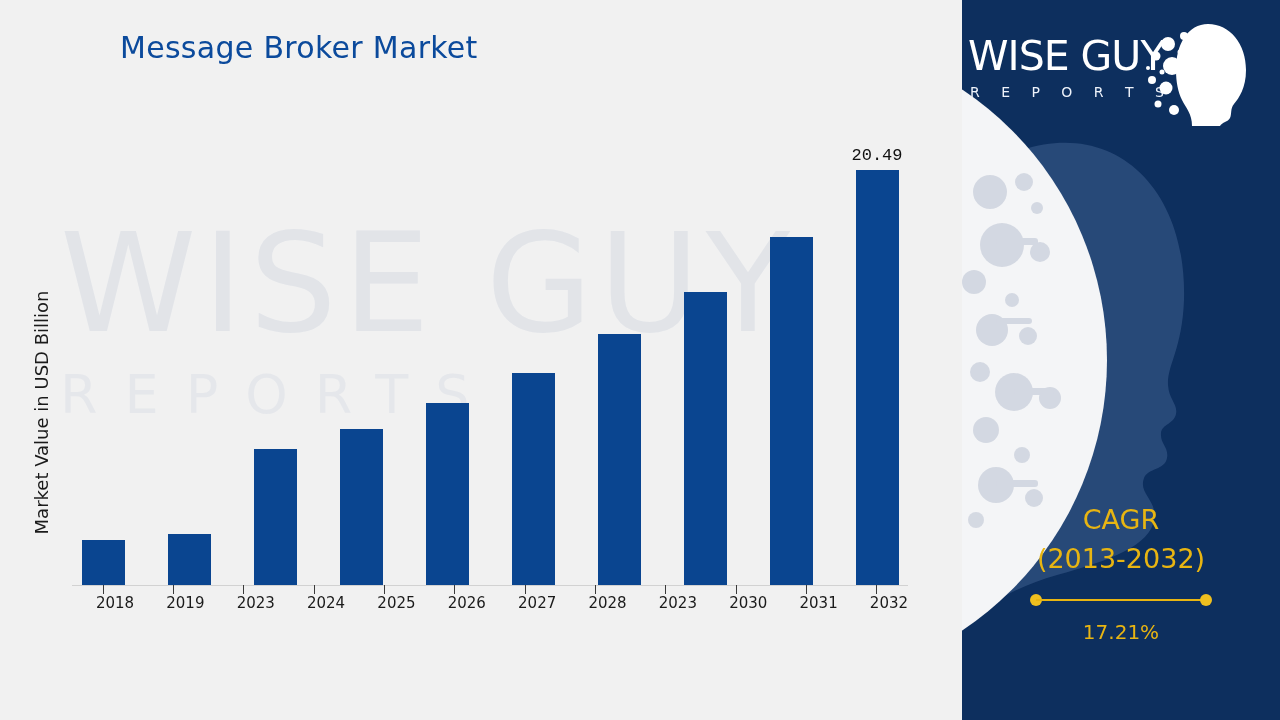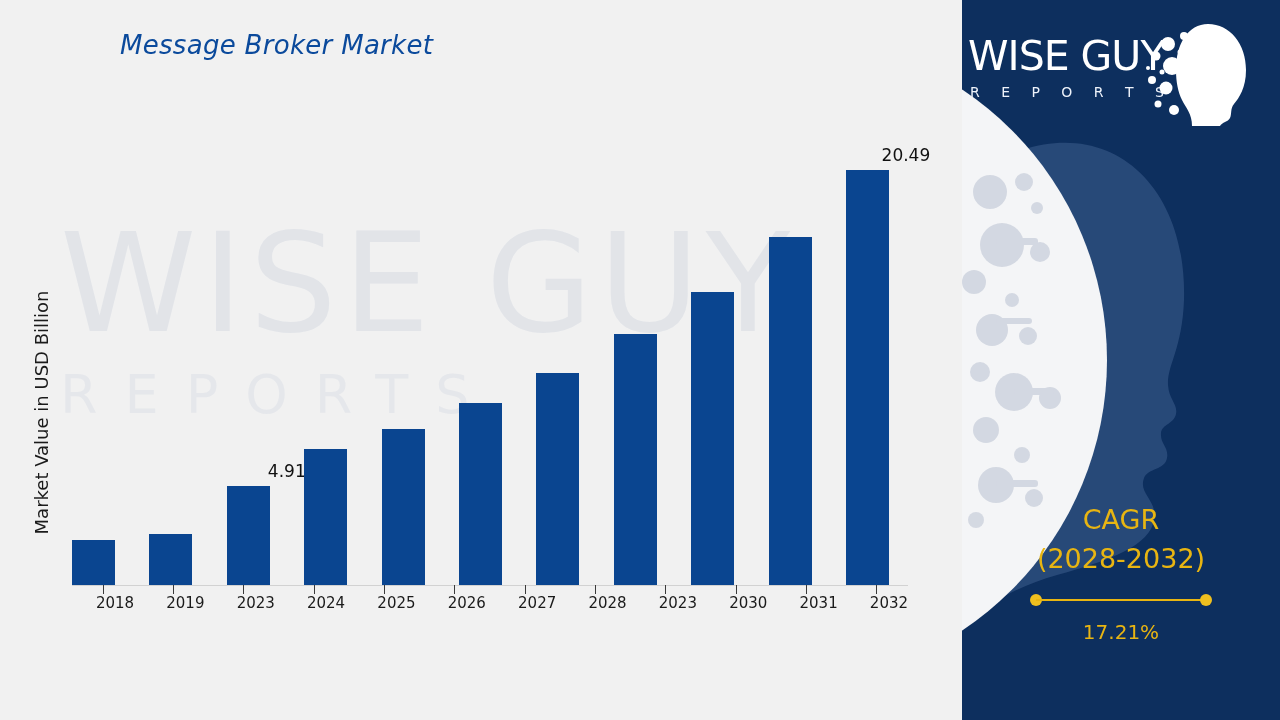--- a/index.html
+++ b/index.html
@@ -10,32 +10,32 @@
   
   .left-panel{position:absolute;left:0;top:0;width:962px;height:707px;background:#f1f1f1;overflow:hidden;}
 
   .watermark{position:absolute;left:60px;top:215px;width:880px;height:230px;
              pointer-events:none;user-select:none;}
   .wm-main{font-size:138px;font-weight:400;letter-spacing:6px;color:#d9dde4;
            opacity:.62;line-height:1;white-space:nowrap;}
   .wm-sub{font-size:54px;letter-spacing:27px;color:#dfe2e8;opacity:.62;
           margin-top:10px;white-space:nowrap;}
 
-  .chart-title{position:absolute;left:120px;top:30px;font-size:26px;color:#0b4a9c;
-               letter-spacing:.3px;white-space:nowrap;font-style:italic;}
+  .chart-title{position:absolute;left:120px;top:30px;font-size:30px;color:#0b4a9c;
+               letter-spacing:.3px;white-space:nowrap;}
 
   .y-axis-label{position:absolute;left:24px;top:238px;width:36px;height:348px;
                 display:flex;align-items:center;justify-content:center;}
   .y-axis-label span{transform:rotate(-90deg);white-space:nowrap;font-size:18px;color:#1b1b1b;}
 
   .plot{position:absolute;left:72px;top:150px;width:836px;height:435px;}
   .bars{position:absolute;left:0;bottom:0;width:100%;height:100%;
         display:flex;align-items:flex-end;justify-content:space-between;}
   .bar-slot{position:relative;width:62px;height:100%;display:flex;flex-direction:column;
-            justify-content:flex-end;}
+            justify-content:flex-end;align-items:center;font-family:Liberation Mono, monospace;}
   .bar-value{position:absolute;width:120px;text-align:center;font-size:17px;color:#111;}
   .bar{width:43px;background:#0a4590;}
 
   .axis-line{position:absolute;left:72px;top:585px;width:836px;height:1px;background:#d2d2d2;}
   .ticks{position:absolute;left:72px;top:585px;width:836px;height:9px;
          display:flex;justify-content:space-between;}
   .tick-slot{width:62px;display:flex;justify-content:center;}
   .tick{width:1px;height:9px;background:#3a3a3a;}
   .x-labels{position:absolute;left:84px;top:594px;width:836px;
             display:flex;justify-content:space-between;}
@@ -80,24 +80,20 @@
       <span>Market Value in USD Billion</span>
     </div>
 
     <div class="plot">
       <div class="bars" id="bars">
           <div class="bar-slot">
             <div class="bar" style="height: 45px; background: rgb(10, 69, 144);"></div>
           </div>
           <div class="bar-slot">
             <div class="bar" style="height: 51px; background: rgb(10, 69, 144);"></div>
-          </div>
-          <div class="bar-slot">
-            <div class="bar-value" style="bottom: 104px;">4.91</div>
-            <div class="bar" style="height: 99px; background: rgb(10, 69, 144);"></div>
           </div>
           <div class="bar-slot">
             <div class="bar" style="height: 136px; background: rgb(10, 69, 144);"></div>
           </div>
           <div class="bar-slot">
             <div class="bar" style="height: 156px; background: rgb(10, 69, 144);"></div>
           </div>
           <div class="bar-slot">
             <div class="bar" style="height: 182px; background: rgb(10, 69, 144);"></div>
           </div>
@@ -236,21 +232,21 @@
             <circle cx="50" cy="24" r="3"></circle>
           <circle cx="34" cy="30" r="2.5"></circle>
             <circle cx="16" cy="50" r="2.5"></circle>
           <circle cx="2" cy="46" r="2"></circle>
         </g>
       </svg>
     </div>
 
     <div class="cagr-block">
       <div class="cagr-title">CAGR</div>
-      <div class="cagr-title">(2028-2032)</div>
+      <div class="cagr-title">(2013-2032)</div>
       <div class="cagr-divider">
         <div class="dot l"></div>
         <div class="line"></div>
         <div class="dot r"></div>
       </div>
       <div class="cagr-value">17.21%</div>
     </div>
   </div>
 
 </div>

